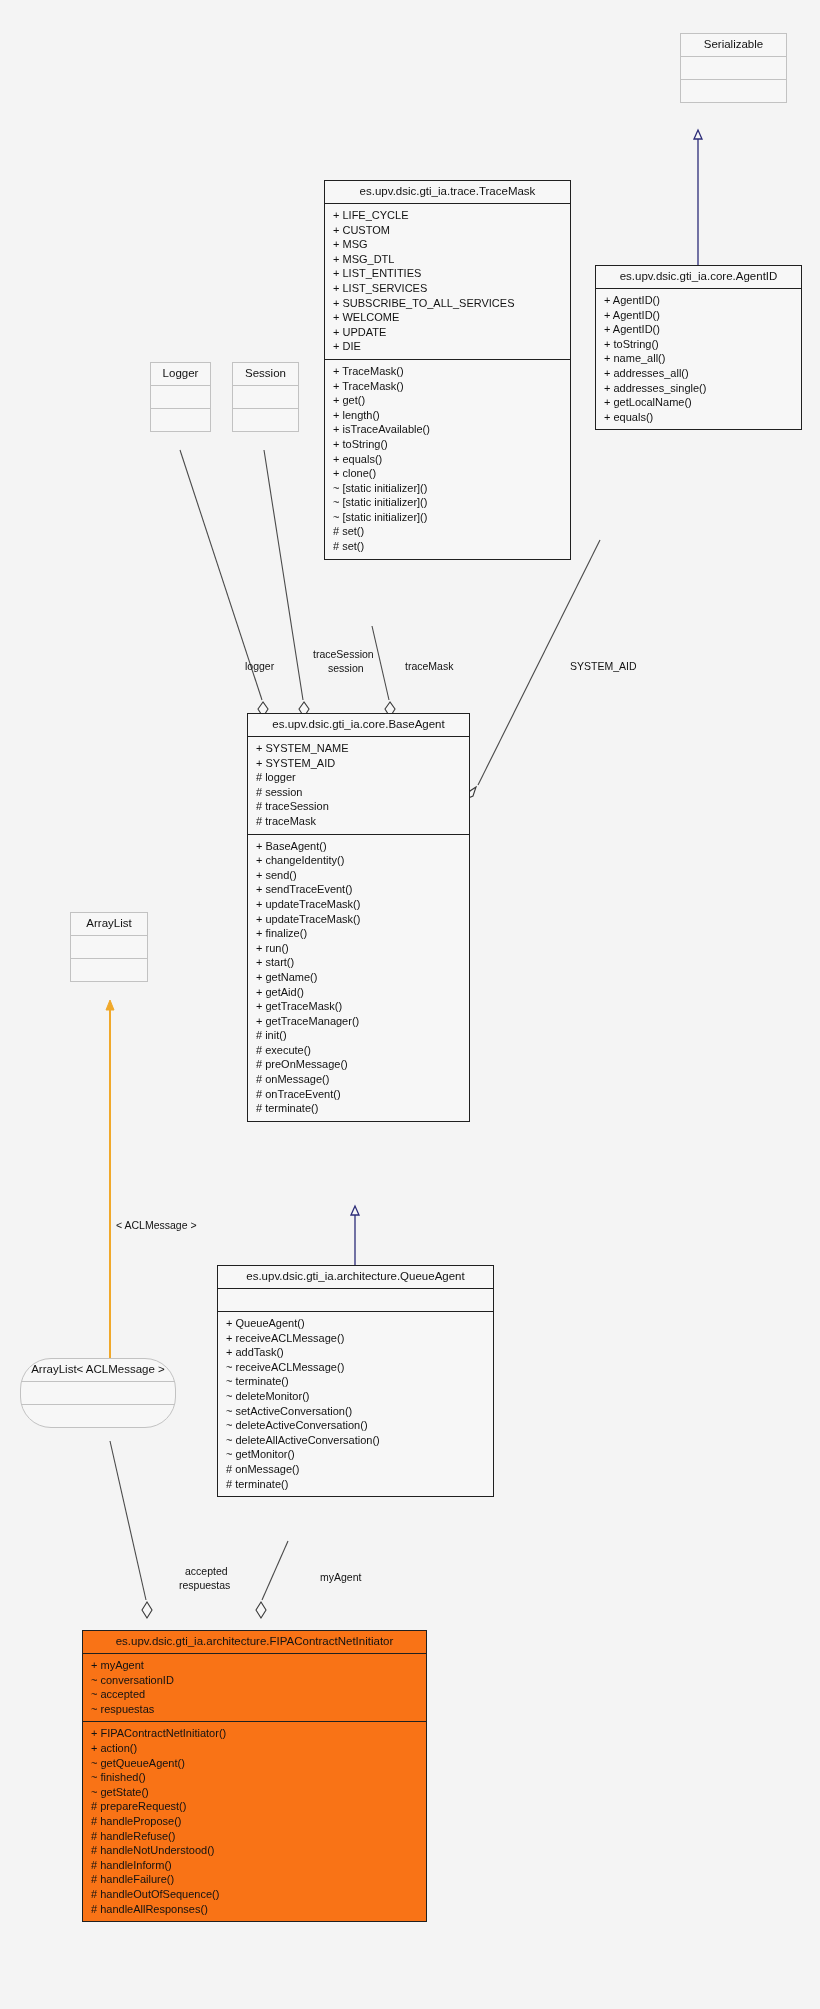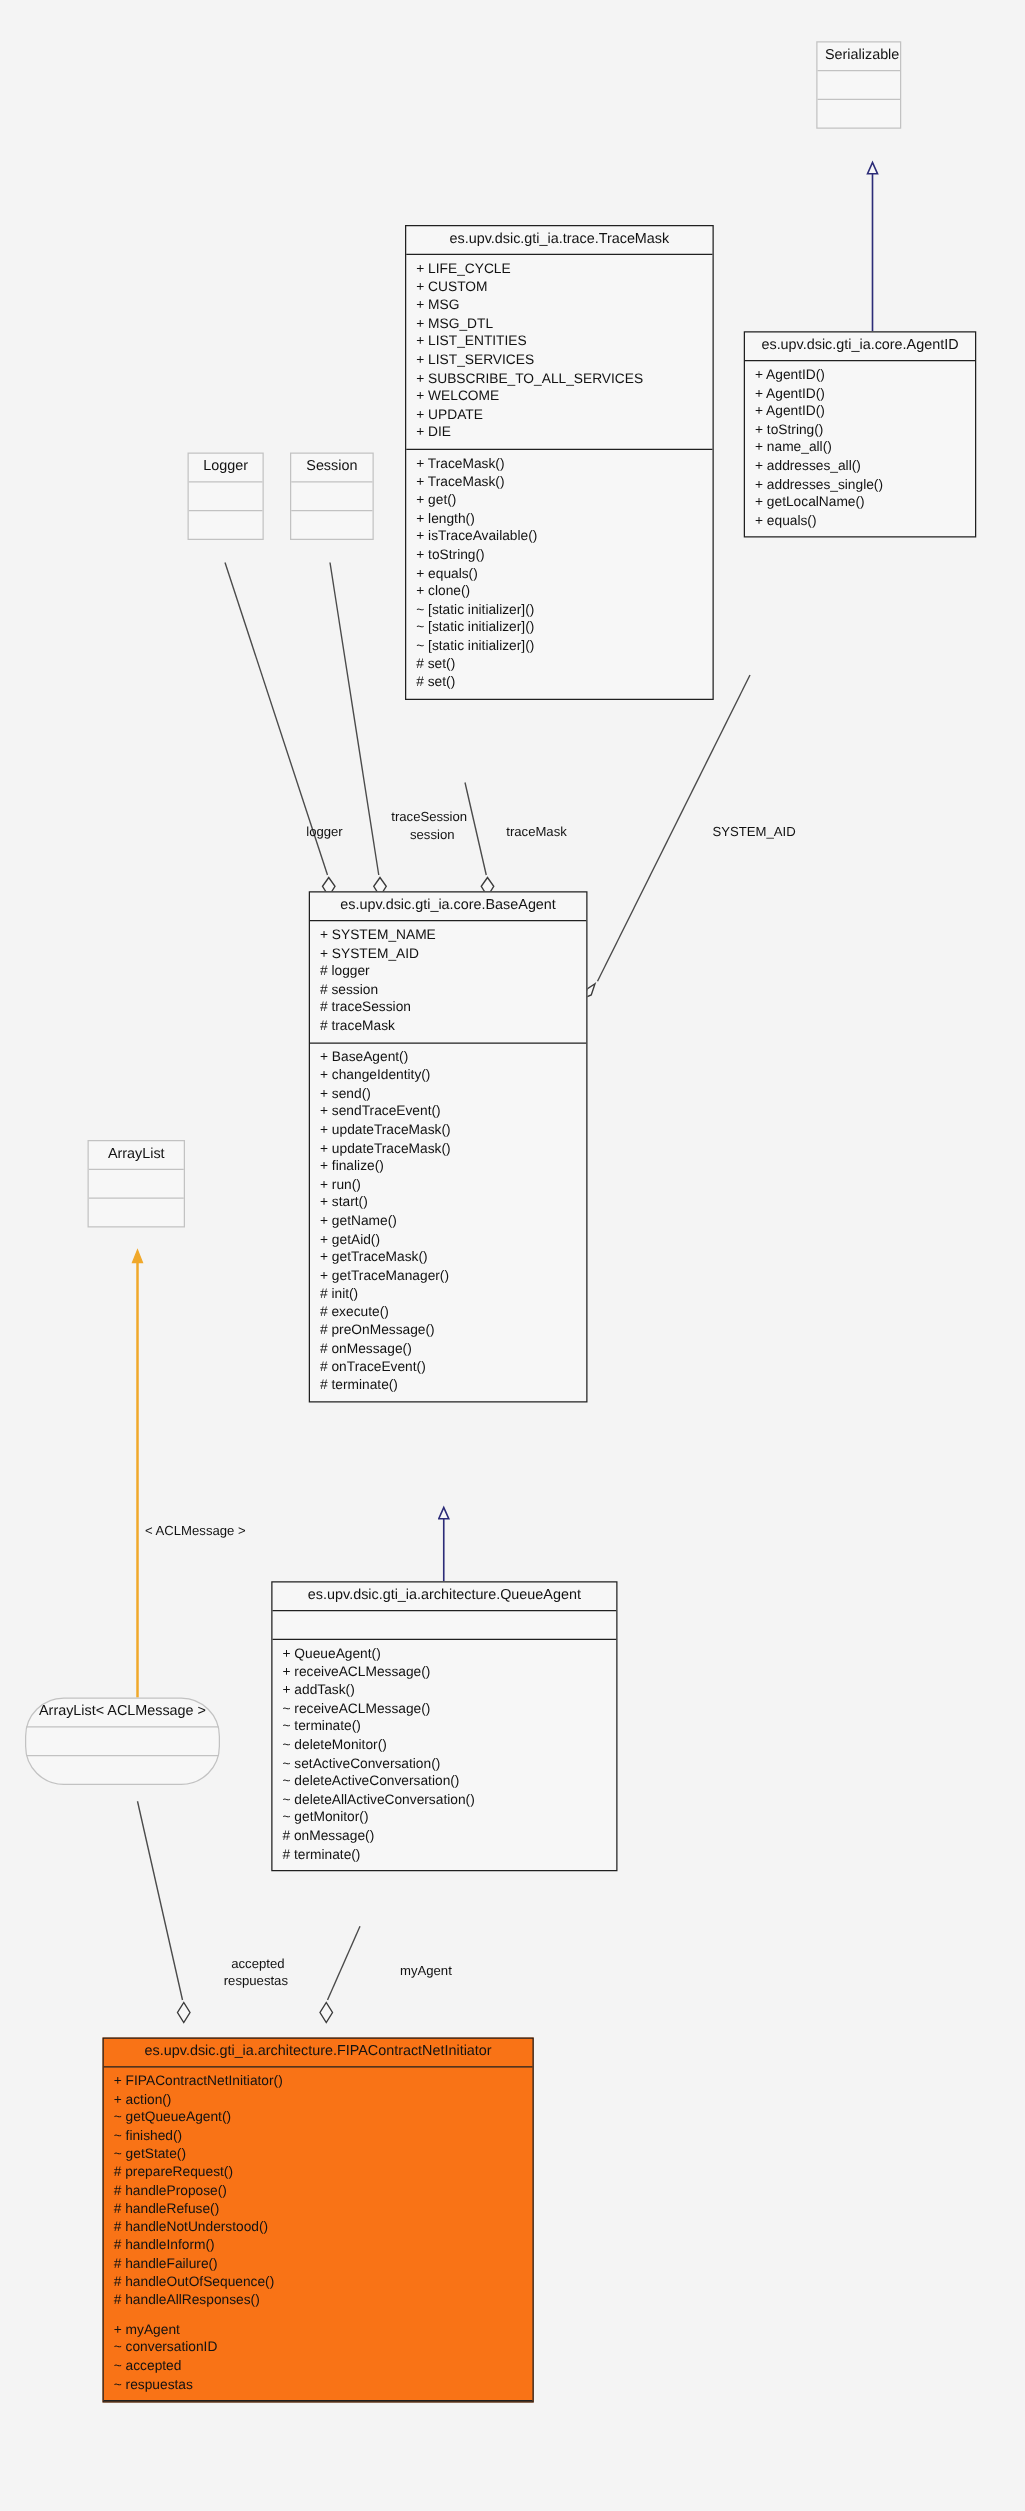--- a/index.html
+++ b/index.html
@@ -85,21 +85,21 @@
 
      FIPAContractNetInitiator (accepted/respuestas) --&gt;
     <line x1="110" y1="1441" x2="146" y2="1600" stroke="#4a4a4a" stroke-width="1.1"></line>
     <polygon points="147,1602 142,1610 147,1618 152,1610" fill="#f7f7f7" stroke="#3a3a3a" stroke-width="1.1"></polygon>
 
      FIPAContractNetInitiator (myAgent) --&gt;
     <line x1="288" y1="1541" x2="262" y2="1600" stroke="#4a4a4a" stroke-width="1.1"></line>
     <polygon points="261,1602 256,1610 261,1618 266,1610" fill="#f7f7f7" stroke="#3a3a3a" stroke-width="1.1"></polygon>
   </svg>
 
-  <div class="uml faint" style="left:653px;top:33px;width:68px;">
+  <div class="uml faint" style="left:680px;top:33px;width:107px;">
     <div class="title">Serializable</div>
     <div class="compartment divided empty"></div>
     <div class="compartment empty"></div>
   </div>
 
   <div class="uml solid" style="left:324px;top:180px;width:247px;">
     <div class="title">es.upv.dsic.gti_ia.trace.TraceMask</div>
     <div class="compartment divided">
       <div class="row">+ LIFE_CYCLE</div>
       <div class="row">+ CUSTOM</div>
@@ -122,21 +122,21 @@
       <div class="row">+ equals()</div>
       <div class="row">+ clone()</div>
       <div class="row">~ [static initializer]()</div>
       <div class="row">~ [static initializer]()</div>
       <div class="row">~ [static initializer]()</div>
       <div class="row"># set()</div>
       <div class="row"># set()</div>
     </div>
   </div>
 
-  <div class="uml solid" style="left:595px;top:265px;width:186px;">
+  <div class="uml solid" style="left:595px;top:265px;width:207px;">
     <div class="title">es.upv.dsic.gti_ia.core.AgentID</div>
     <div class="compartment">
       <div class="row">+ AgentID()</div>
       <div class="row">+ AgentID()</div>
       <div class="row">+ AgentID()</div>
       <div class="row">+ toString()</div>
       <div class="row">+ name_all()</div>
       <div class="row">+ addresses_all()</div>
       <div class="row">+ addresses_single()</div>
       <div class="row">+ getLocalName()</div>
@@ -215,41 +215,41 @@
       <div class="row">~ deleteActiveConversation()</div>
       <div class="row">~ deleteAllActiveConversation()</div>
       <div class="row">~ getMonitor()</div>
       <div class="row"># onMessage()</div>
       <div class="row"># terminate()</div>
     </div>
   </div>
 
   <div class="uml filled" style="left:82px;top:1630px;width:345px;">
     <div class="title">es.upv.dsic.gti_ia.architecture.FIPAContractNetInitiator</div>
+    <div class="compartment divided">
+      <div class="row">+ myAgent</div>
+      <div class="row">~ conversationID</div>
+      <div class="row">~ accepted</div>
+      <div class="row">~ respuestas</div>
+    </div>
     <div class="compartment">
       <div class="row">+ FIPAContractNetInitiator()</div>
       <div class="row">+ action()</div>
       <div class="row">~ getQueueAgent()</div>
       <div class="row">~ finished()</div>
       <div class="row">~ getState()</div>
       <div class="row"># prepareRequest()</div>
       <div class="row"># handlePropose()</div>
       <div class="row"># handleRefuse()</div>
       <div class="row"># handleNotUnderstood()</div>
       <div class="row"># handleInform()</div>
       <div class="row"># handleFailure()</div>
       <div class="row"># handleOutOfSequence()</div>
       <div class="row"># handleAllResponses()</div>
     </div>
-    <div class="compartment divided">
-      <div class="row">+ myAgent</div>
-      <div class="row">~ conversationID</div>
-      <div class="row">~ accepted</div>
-      <div class="row">~ respuestas</div>
-    </div>
   </div>
 
   <div class="edgelabel" style="left:245px;top:660px;">logger</div>
 
   <div class="edgelabel center" style="left:313px;top:648px;">traceSession</div>
 
   <div class="edgelabel center" style="left:328px;top:662px;">session</div>
 
   <div class="edgelabel" style="left:405px;top:660px;">traceMask</div>
 

